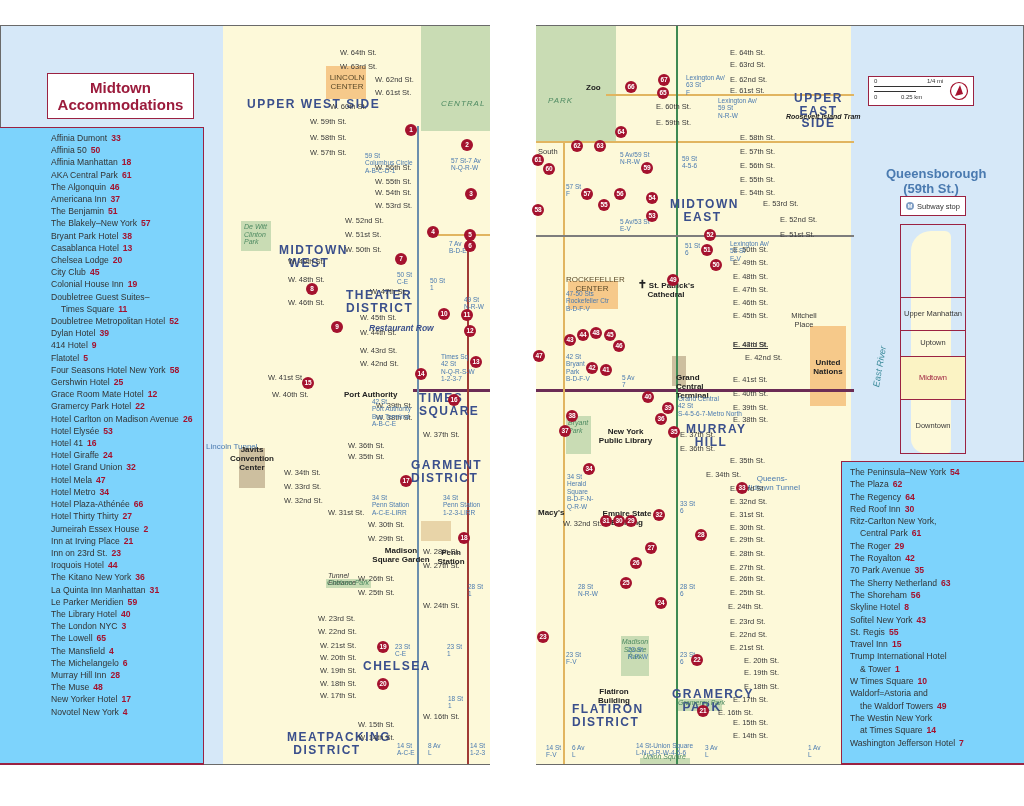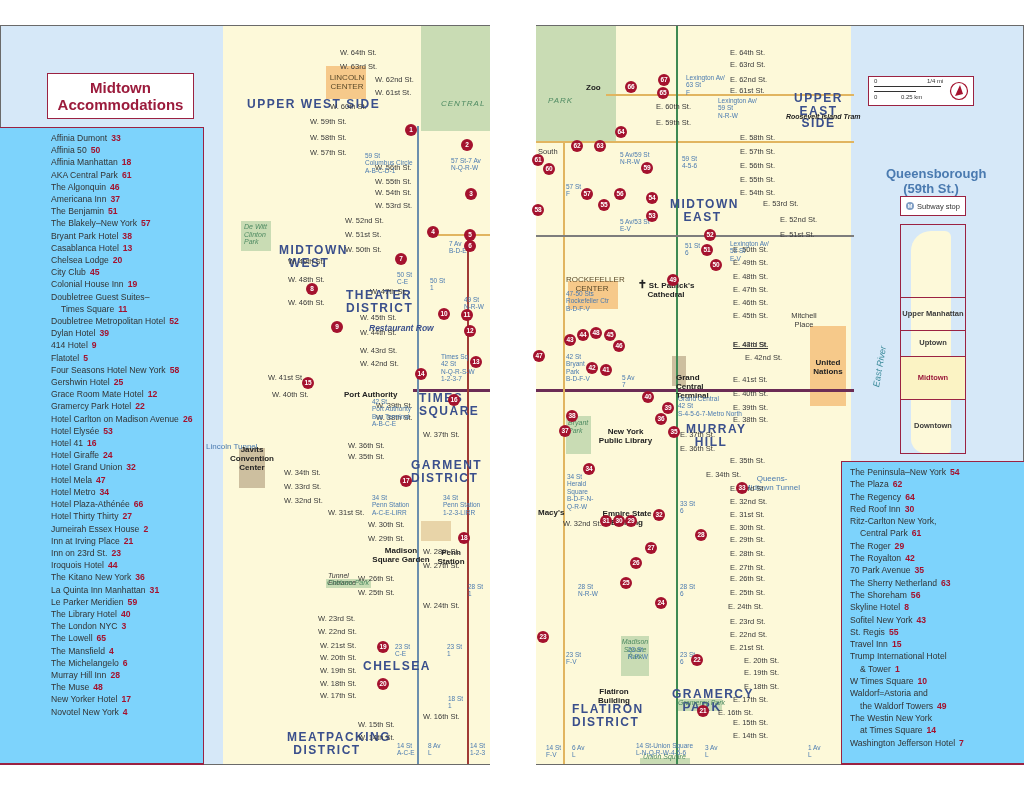--- a/index.html
+++ b/index.html
@@ -29,21 +29,21 @@
   .list-box.right-list { left: 841px; top: 461px; width: 190px; height: 304px; border-right: none; border-bottom: 2px solid #9b2242; }
   .hotel-list { list-style: none; padding: 4px 0 0 51px; }
   .right-list .hotel-list { padding: 4px 0 0 8px; }
   .hotel-item { font-size: 8.6px; color: #333; line-height: 12.2px; }
   .right-list .hotel-item { font-size: 8.6px; line-height: 12.3px; }
   .hotel-item .num { color: #a4122e; font-weight: bold; margin-left: 4px; }
   .hotel-item .indent { padding-left: 10px; display: block; }
   .scale-box { position: absolute; left: 868px; top: 76px; width: 106px; height: 30px; background: #fff; border: 1px solid #9b2242; }
   .legend-box { position: absolute; left: 900px; top: 196px; width: 66px; height: 20px; background: #fff; border: 1px solid #9b2242; font-size: 7.5px; color: #333; display: flex; align-items: center; justify-content: center; gap: 3px; }
   .inset { position: absolute; left: 900px; top: 224px; width: 66px; height: 230px; background: #d6e8f8; border: 1px solid #9b2242; }
-  .inset .region { position: absolute; left: 0; width: 64px; border-top: 1px solid #9b2242; font-size: 7.5px; font-weight: bold; color: #3a3a3a; display: flex; align-items: center; justify-content: center; text-align: center; line-height: 1.1; }
+  .inset .region { position: absolute; left: 0; width: 64px; border-top: 1px solid #9b2242; font-size: 7.5px; font-weight: normal; color: #3a3a3a; display: flex; align-items: center; justify-content: center; text-align: center; line-height: 1.1; }
   .inset .land { position: absolute; background: #fdf9d9; }
   .spine { position: absolute; left: 490px; top: 0; width: 46px; height: 806px; background: #ffffff; }
 </style>
 </head>
 <body>
 
 <div class="spine"></div>
 
 <div class="page left">
   <div class="water" style="left:0;top:0;width:222px;height:740px;"></div>

